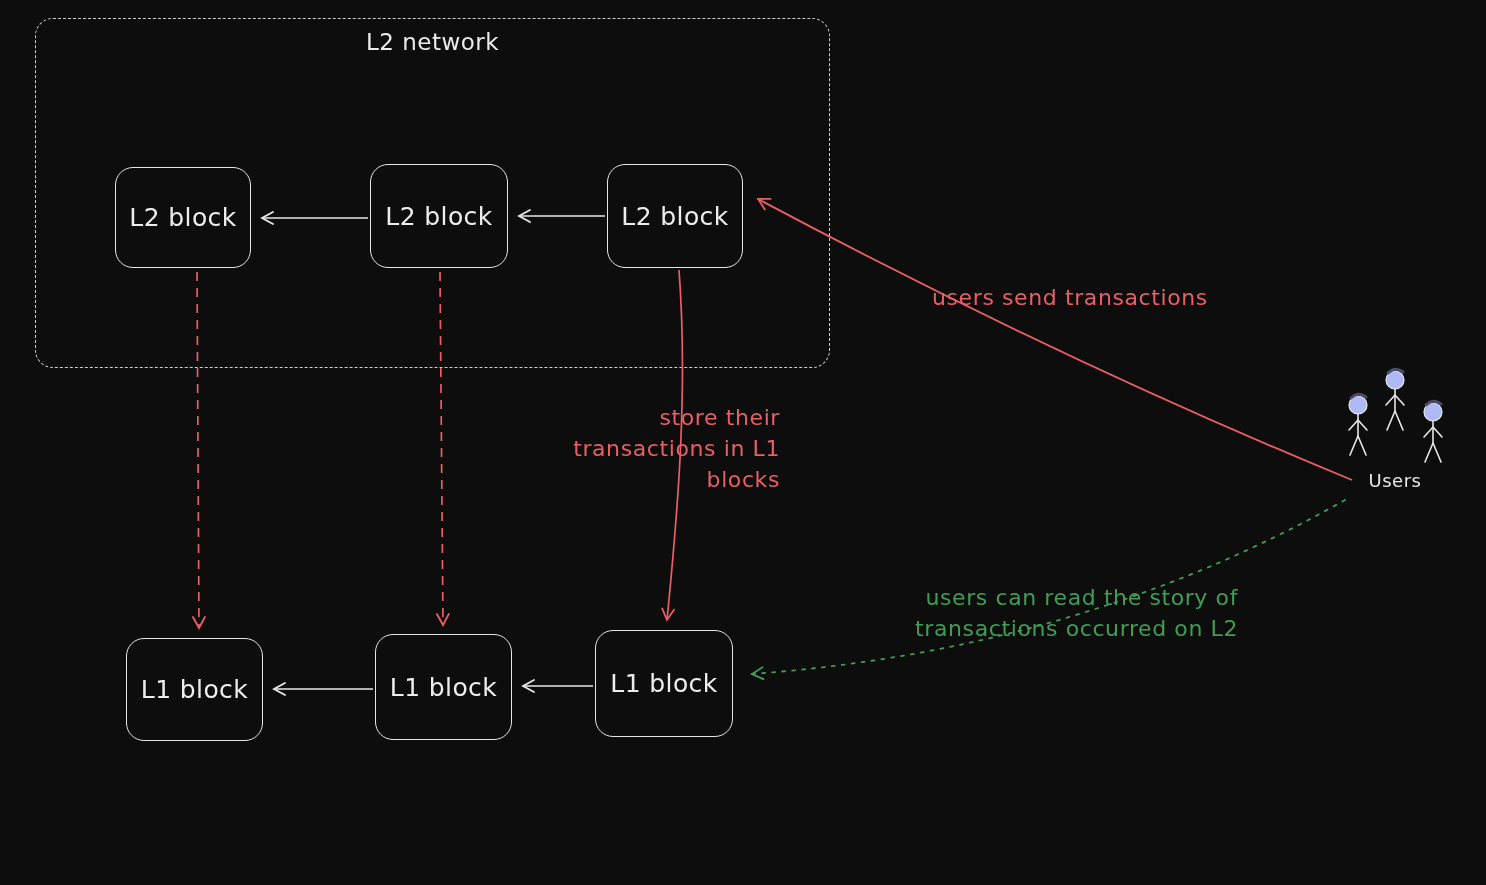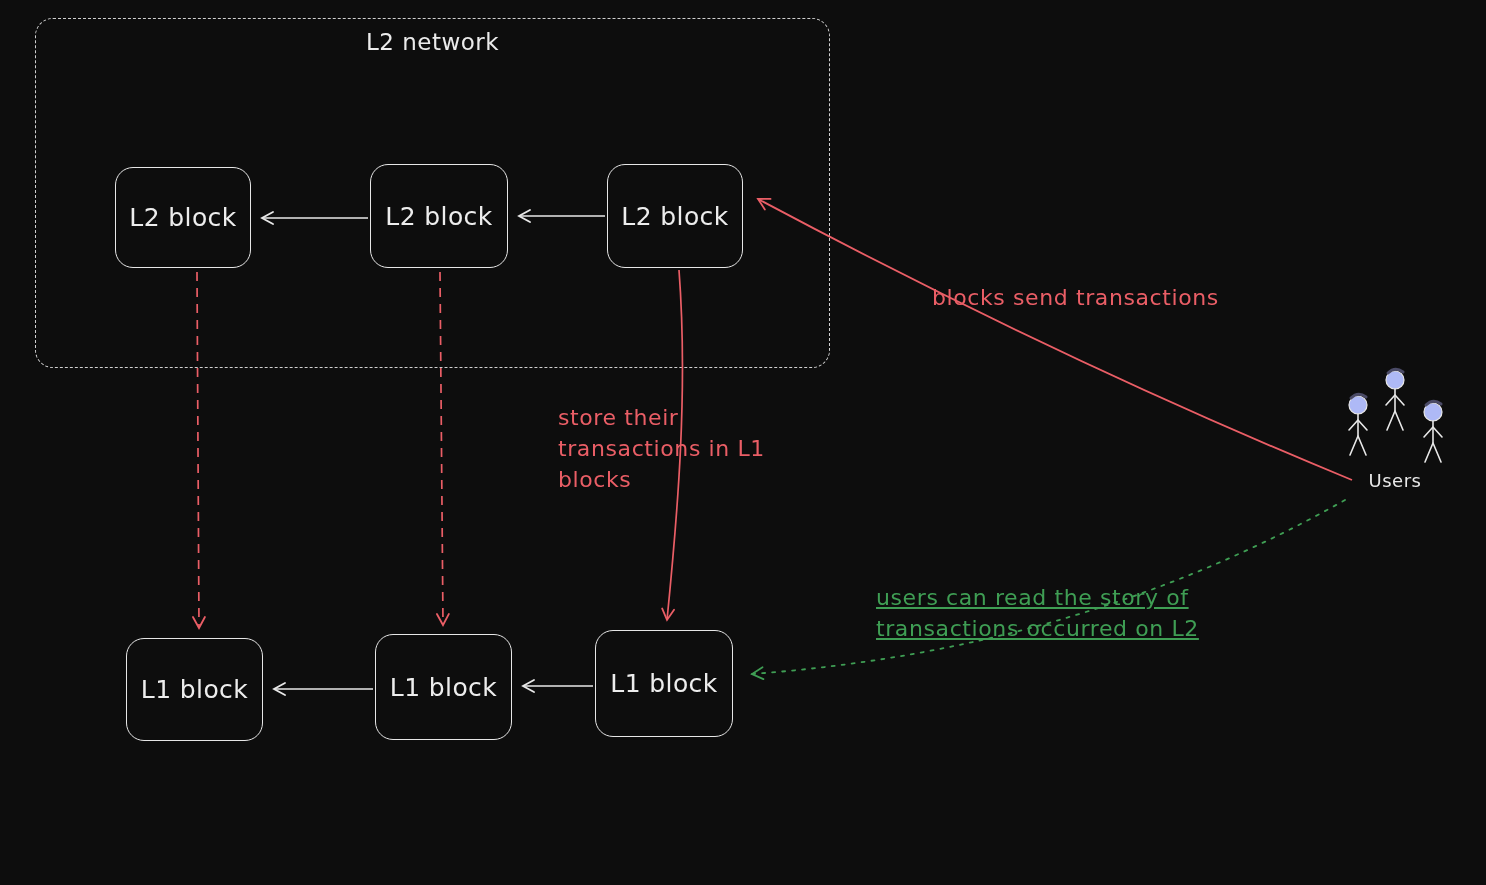--- a/index.html
+++ b/index.html
@@ -15,22 +15,22 @@
     position:absolute;left:0;right:0;top:10px;text-align:center;
     color:#ebebeb;font-size:23px;letter-spacing:.5px;
   }
   .block{
     position:absolute;border:1.7px solid #e6e6e6;border-radius:18px;
     box-sizing:border-box;display:flex;align-items:center;justify-content:center;
     color:#ededed;font-size:25px;letter-spacing:.4px;background:transparent;
   }
   .ann{position:absolute;font-size:22px;letter-spacing:.6px;line-height:1.4;}
   .ann-red{color:#ea5e66;}
-  .ann-green{color:#3f9e54;text-decoration:underline;}
-  .ann-center{text-align:left;}
+  .ann-green{color:#3f9e54;}
+  .ann-center{text-align:right;}
   #users-label{
     position:absolute;left:1340px;top:470px;width:110px;text-align:center;
     color:#e9e9e9;font-size:18px;letter-spacing:.5px;
   }
   svg.overlay{position:absolute;left:0;top:0;pointer-events:none;}
 </style>
 </head>
 <body>
 
 <div id="canvas">
@@ -97,21 +97,21 @@
   </svg>
 
   <div class="block" style="left:115px;top:167px;width:136px;height:101px;">L2 block</div>
   <div class="block" style="left:370px;top:164px;width:138px;height:104px;">L2 block</div>
   <div class="block" style="left:607px;top:164px;width:136px;height:104px;">L2 block</div>
 
   <div class="block" style="left:126px;top:638px;width:137px;height:103px;">L1 block</div>
   <div class="block" style="left:375px;top:634px;width:137px;height:106px;">L1 block</div>
   <div class="block" style="left:595px;top:630px;width:138px;height:107px;">L1 block</div>
 
-  <div class="ann ann-red" style="left:932px;top:283px;">blocks send transactions</div>
+  <div class="ann ann-red" style="left:932px;top:283px;">users send transactions</div>
 
   <div class="ann ann-red ann-center" style="left:558px;top:403px;width:222px;">store their transactions in L1 blocks</div>
 
   <div class="ann ann-green ann-center" style="left:876px;top:583px;width:362px;">users can read the story of transactions occurred on L2</div>
 
   <div id="users-label">Users</div>
 
 </div>
 
 </body></html>

